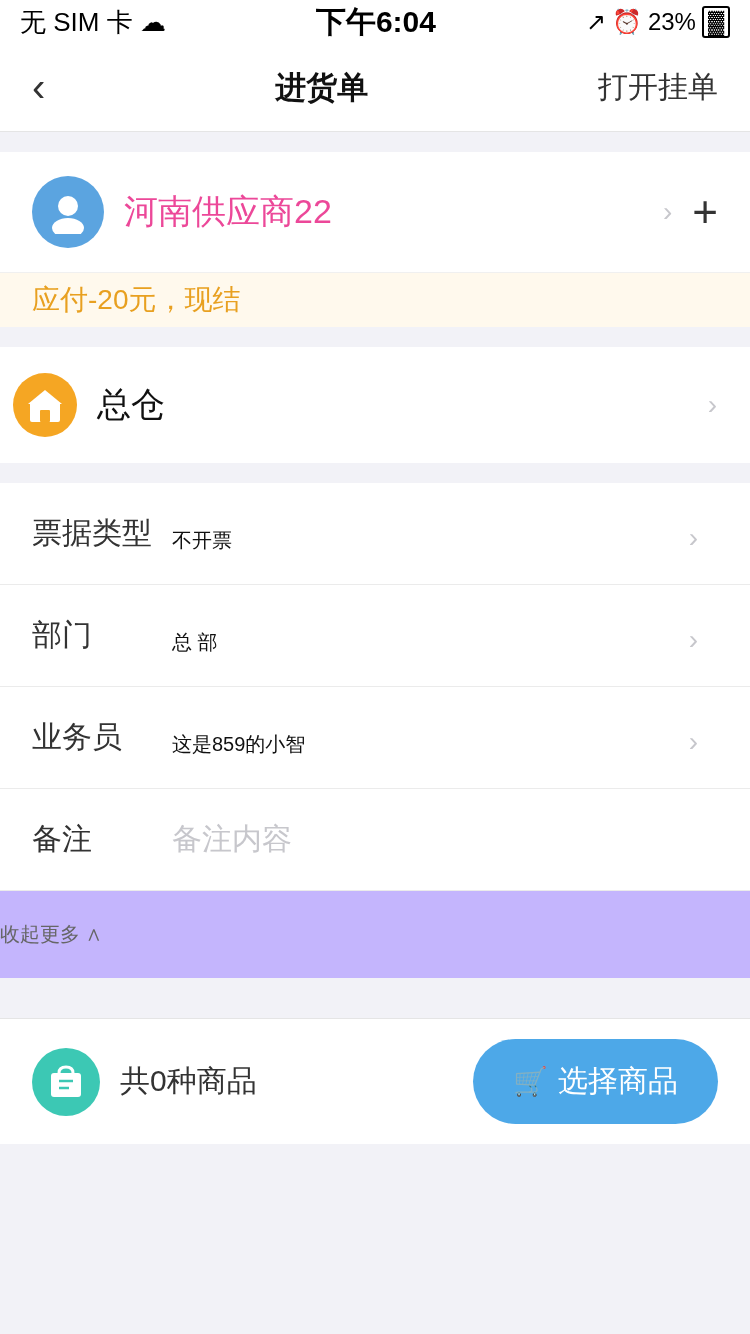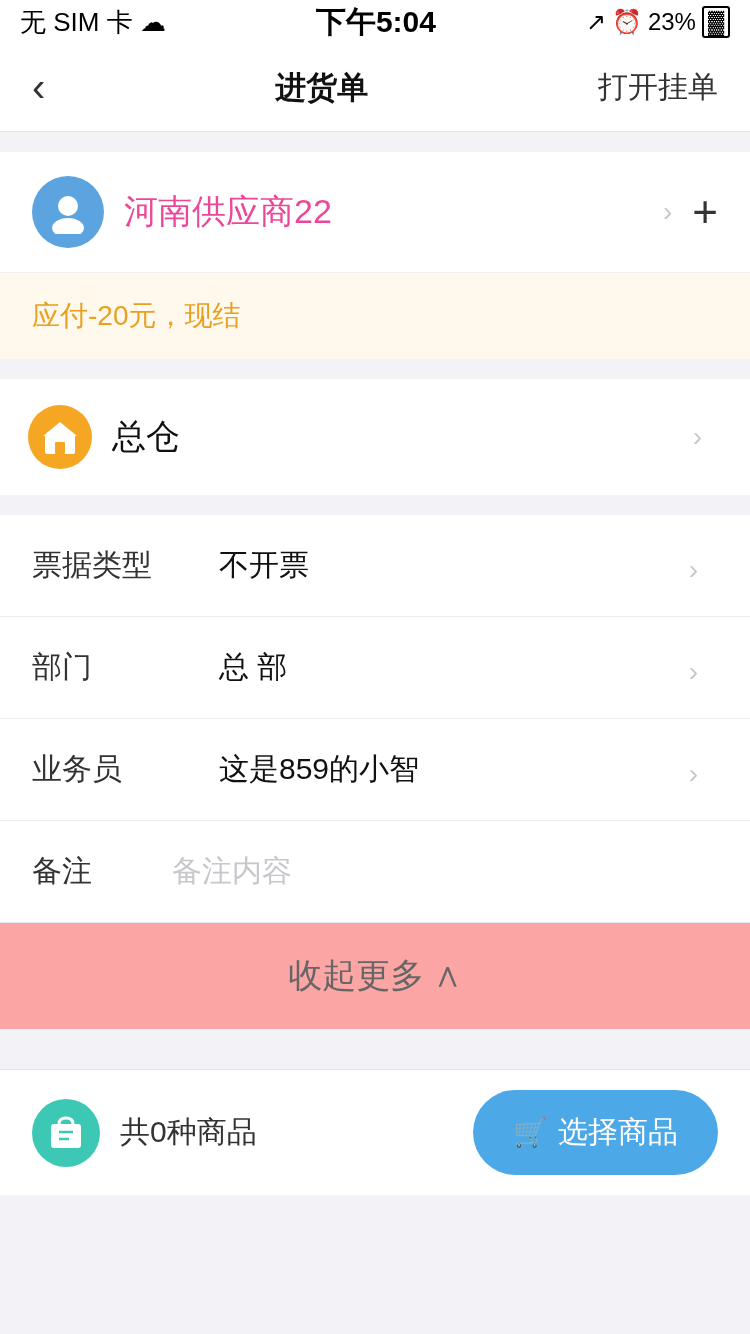--- a/index.html
+++ b/index.html
@@ -101,30 +101,30 @@
     }
     .plus-icon {
       font-size: 44px;
       color: #333;
       font-weight: 300;
     }
 
     
     .alert-banner {
       background: #fff9ed;
-      padding: 24px 32px;
+      padding: 8px 32px;
       font-size: 28px;
       color: #e8a020;
     }
 
     
     .warehouse-row {
       display: flex;
       align-items: center;
-      padding: 26px 28px;
+      padding: 26px 13px;
       background: #fff;
     }
     .warehouse-icon {
       width: 64px;
       height: 64px;
       border-radius: 50%;
       background: #f5a623;
       display: flex;
       align-items: center;
       justify-content: center;
@@ -147,38 +147,37 @@
       min-height: 88px;
     }
     .form-label {
       font-size: 30px;
       color: #333;
       width: 140px;
       flex-shrink: 0;
     }
     .form-value {
       flex: 1;
-      font-size: 30px;
+      font-size: 20px;
       color: #111;
-      margin-left: 47px;
     }
     .form-placeholder {
       flex: 1;
       font-size: 30px;
       color: #c7c7cc;
     }
 
     
     .collapse-btn {
       width: 100%;
-      text-align: center;
+      text-align: left;
       padding: 30px 0;
-      background: #fca5a5;
+      background: #c4b5fd;
       border-top: 1px solid #ebebeb;
-      font-size: 34px;
+      font-size: 20px;
       color: #666;
       cursor: pointer;
     }
 
     
     .bottom-bar {
       width: 100%;
       background: #fff;
       display: flex;
       align-items: center;
@@ -222,21 +221,21 @@
       min-height: 280px;
     }
   </style>
 </head>
 <body>
 
 <div class="status-bar">
   <div class="status-left">
     <span>无 SIM 卡 ☁</span>
   </div>
-  <div class="status-center">下午5:04</div>
+  <div class="status-center">下午6:04</div>
   <div class="status-right">
     <span>↗</span>
     <span>⏰</span>
     <span>23%</span>
     <span style="font-size:22px; border:2px solid #000; border-radius:3px; padding:1px 4px;">▓</span>
   </div>
 </div>
 
 <div class="nav-bar">
   <div class="nav-back">‹</div>

